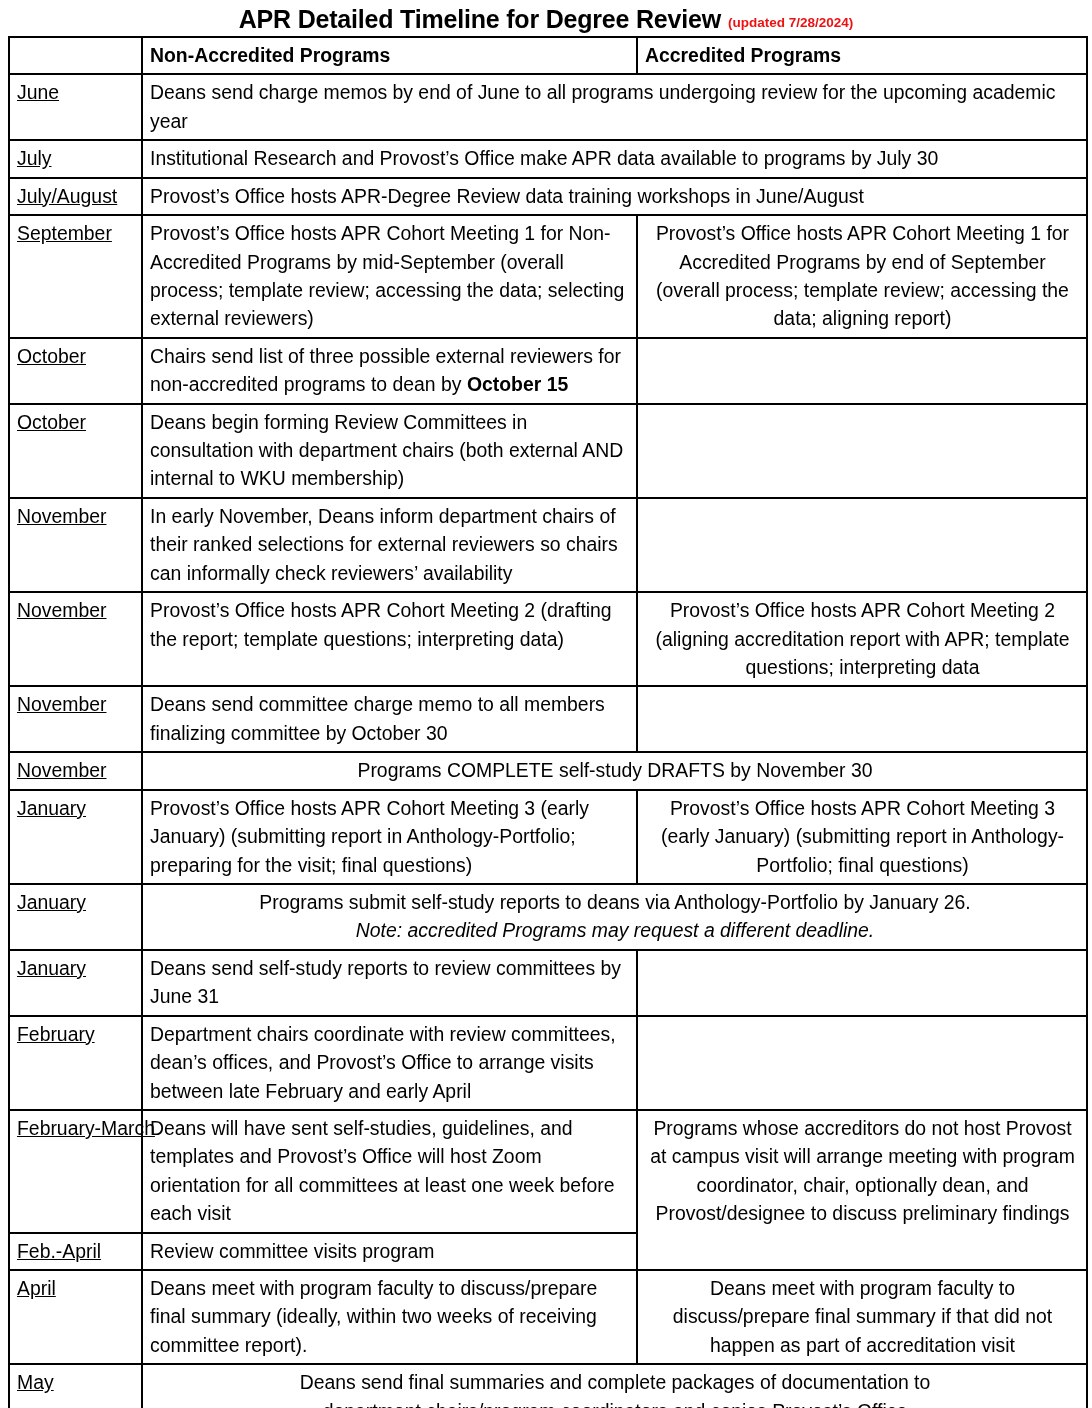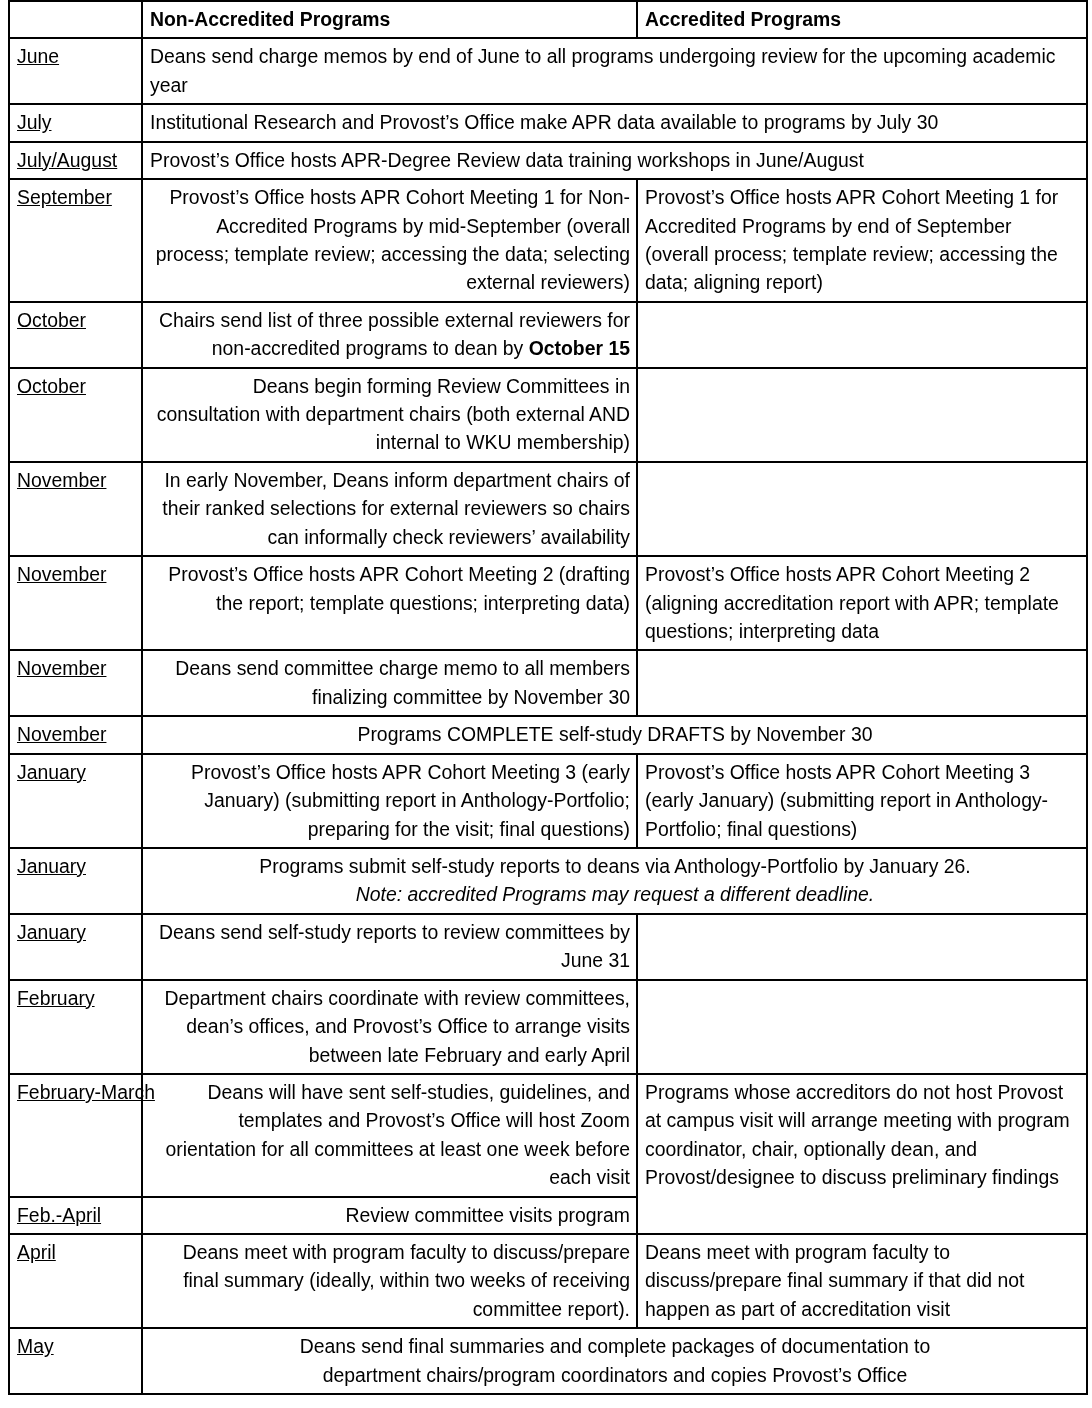--- a/index.html
+++ b/index.html
@@ -78,33 +78,37 @@
     padding-top: 1px;
     padding-bottom: 2px;
   }
   td.hdr-acc {
     background: #dce6f1;
     font-weight: bold;
     padding-top: 1px;
     padding-bottom: 2px;
   }
   td.hdr-blank { background: #ffffff; }
-  td.cream { background: #fdefd0; text-align: right; }
-  td.blue  { background: #dce6f1; }
+  td.cream { background: #fdefd0; }
+  td.blue  { background: #dce6f1; text-align: center; }
   td.green { background: #e2eddb; }
   td.black { background: #000000; border-color:#000; }
   td.center { text-align: center; }
   .ital { font-style: italic; }
   .bold { font-weight: bold; }
 </style>
 </head>
 <body>
 
 <div class="page">
 
+  <div class="title-bar">
+    <span class="title-main">APR Detailed Timeline for Degree Review</span>
+      <span class="title-updated">(updated 7/28/2024)</span>
+  </div>
 
   <table class="timeline">
     <colgroup>
       <col class="c-month">
       <col class="c-non">
       <col class="c-acc">
     </colgroup>
     <tbody>
 
       <tr>
@@ -153,21 +157,21 @@
       </tr>
 
       <tr>
         <td class="month">November</td>
         <td class="cream">Provost’s Office hosts APR Cohort Meeting 2 (drafting the report; template questions; interpreting data)</td>
         <td class="blue">Provost’s Office hosts APR Cohort Meeting 2 (aligning accreditation report with APR; template questions; interpreting data</td>
       </tr>
 
       <tr>
         <td class="month">November</td>
-        <td class="cream">Deans send committee charge memo to all members finalizing committee by November 30</td>
+        <td class="cream">Deans send committee charge memo to all members finalizing committee by October 30</td>
         <td class="black"></td>
       </tr>
 
       <tr>
         <td class="month">November</td>
         <td class="green center" colspan="2">Programs COMPLETE self-study DRAFTS by November 30</td>
       </tr>
 
       <tr>
         <td class="month">January</td>

